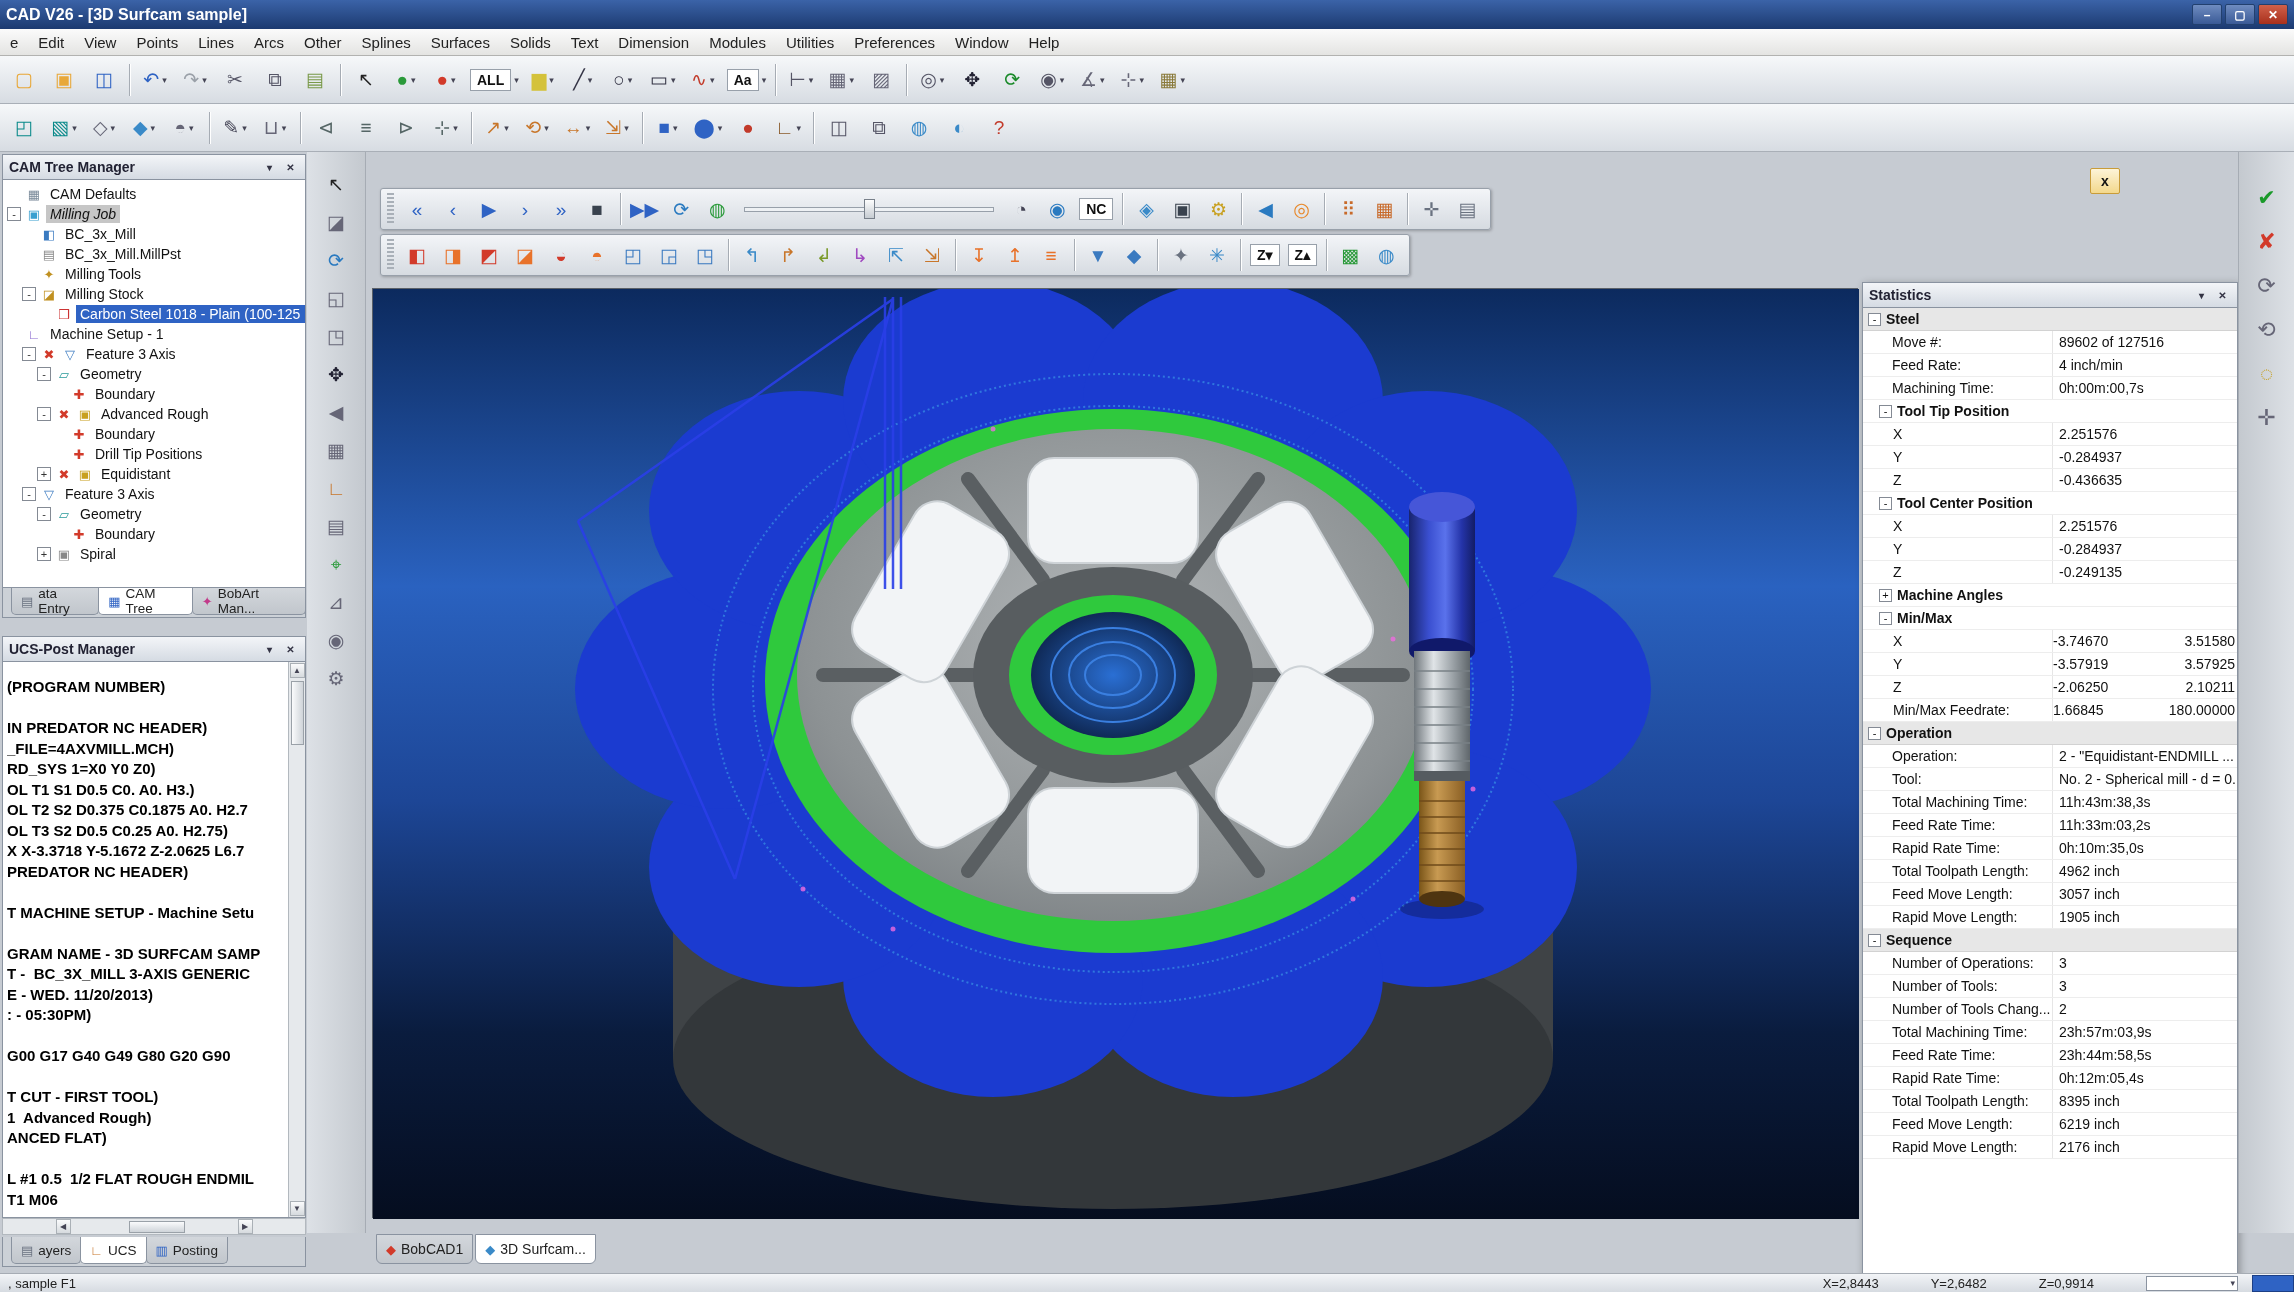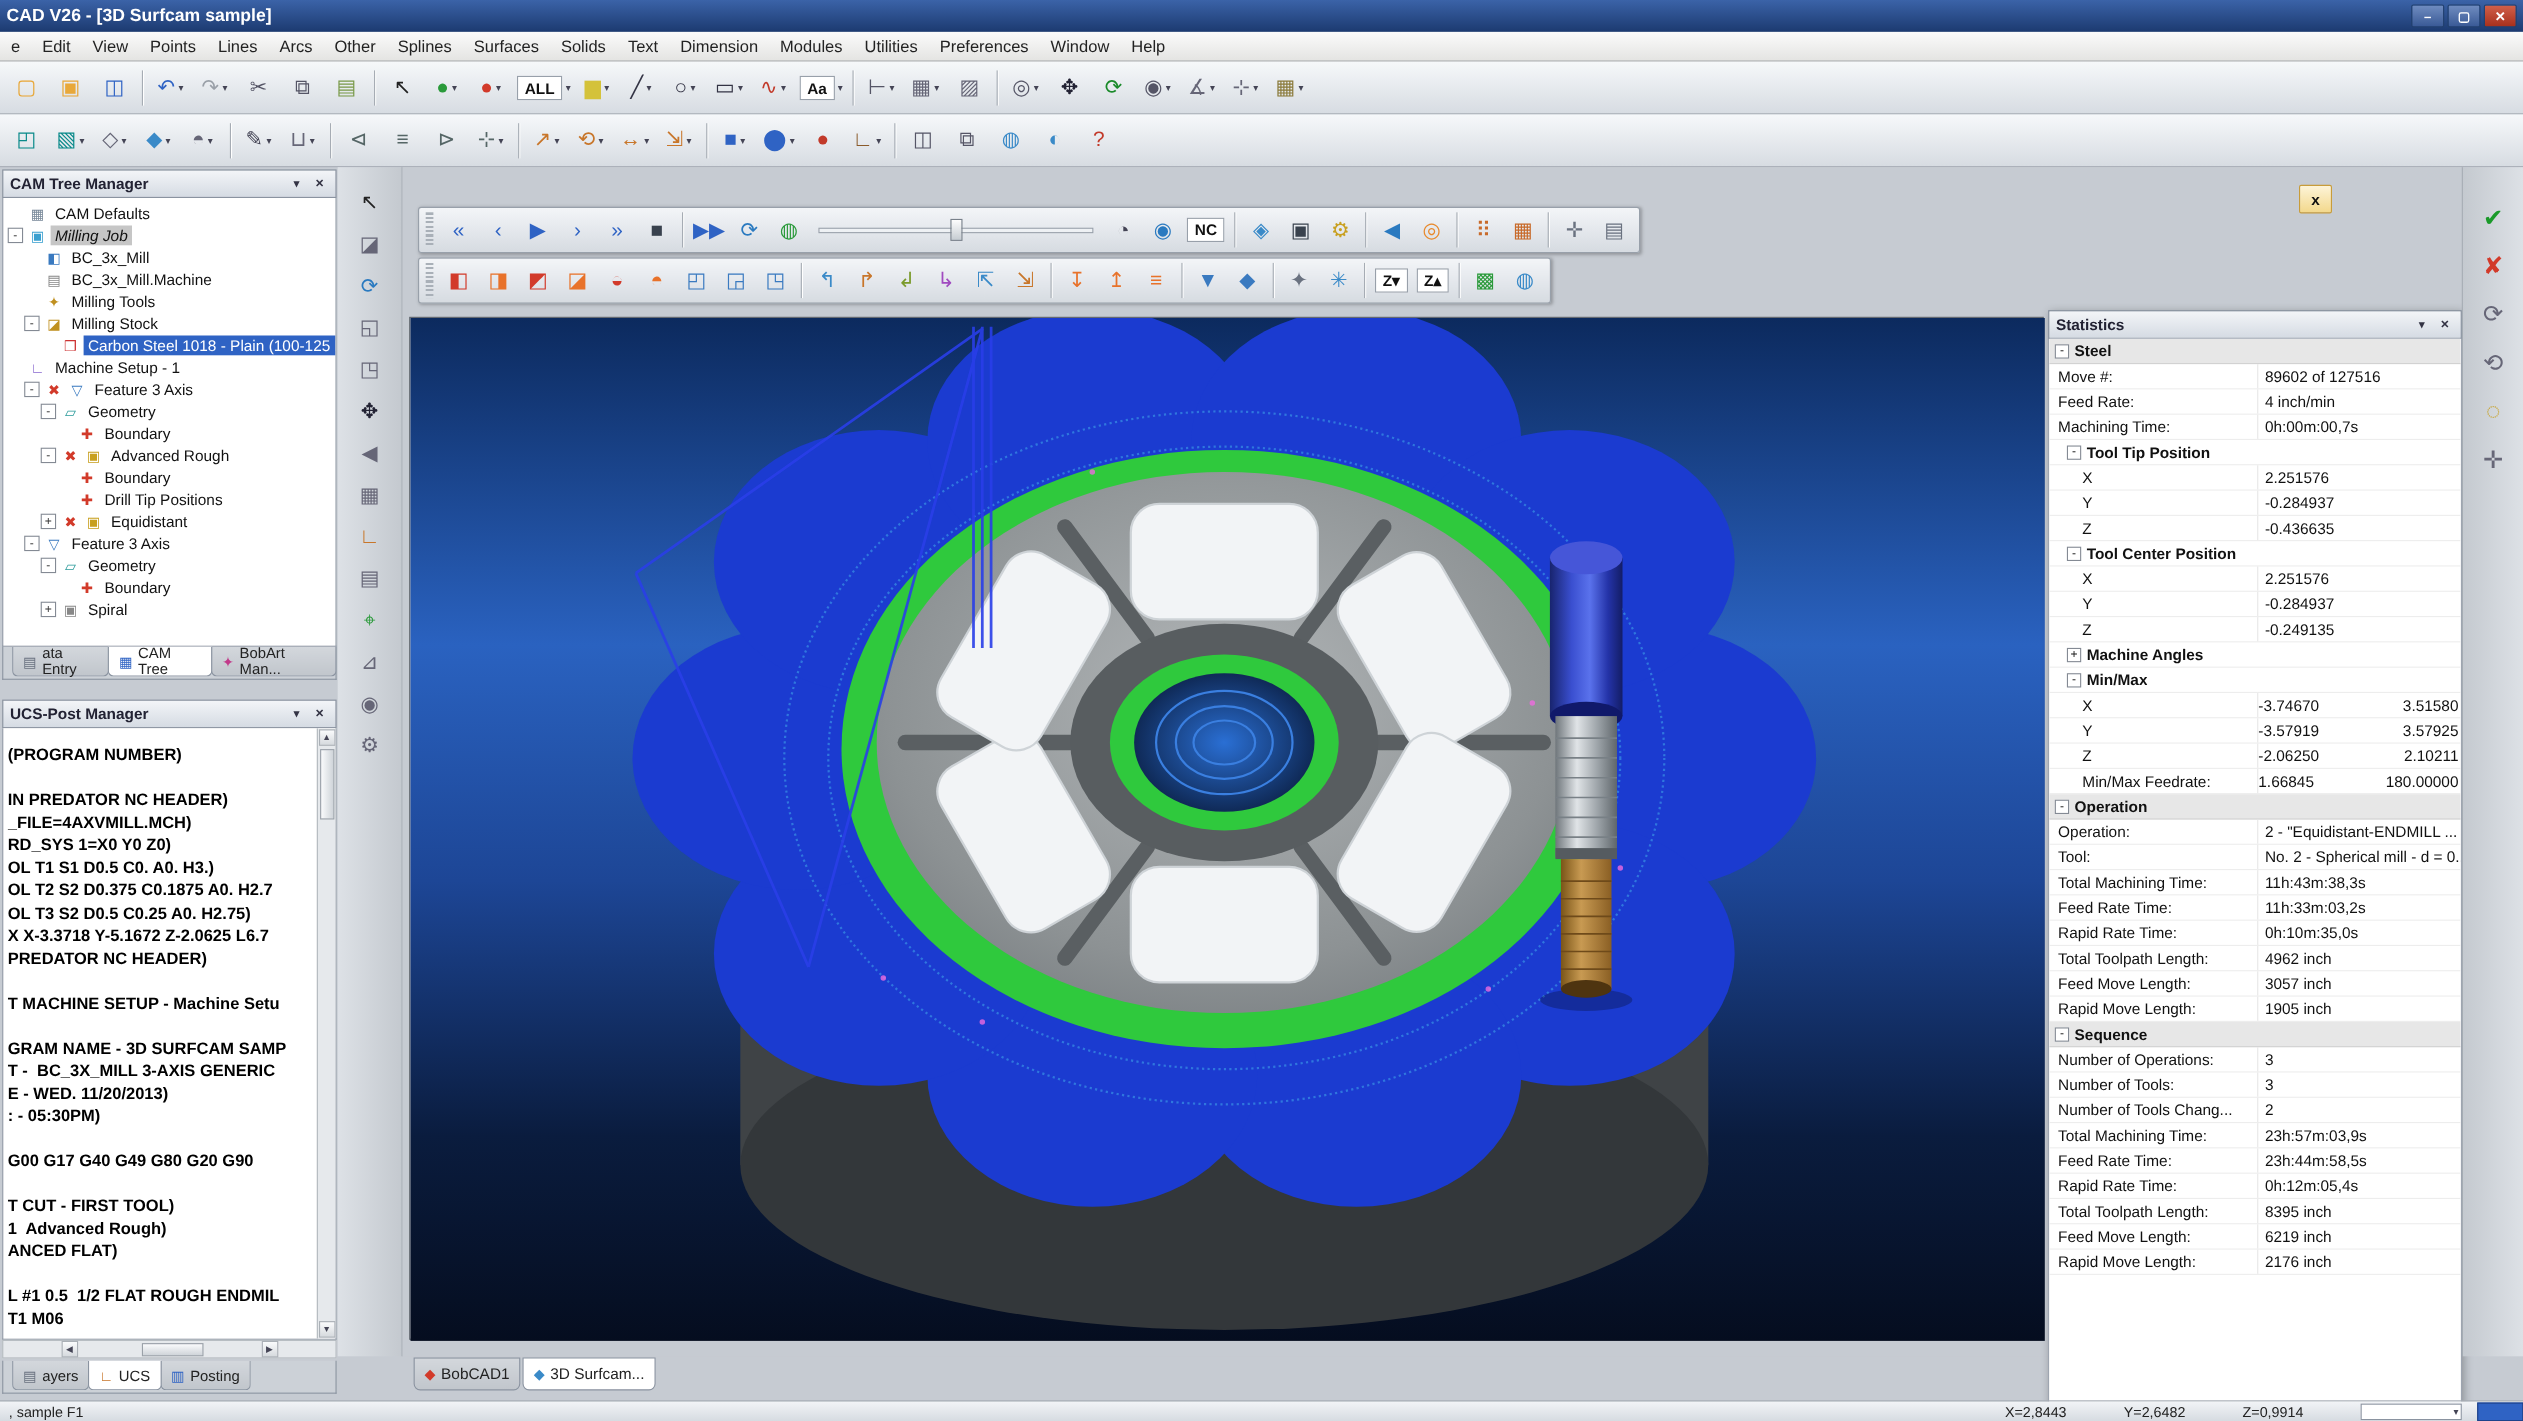--- a/index.html
+++ b/index.html
@@ -111,21 +111,21 @@
   
   #stats-panel { position:absolute; left:1496px; top:130px; width:376px; height:1128px;
     background:#fff; border:1px solid #8a93a0; box-shadow:2px 2px 8px rgba(0,0,0,.3); }
   #stats-header { position:absolute; left:-1px; top:-1px; width:376px; }
   #stats-body { position:absolute; left:0; top:25px; width:374px; bottom:31px; overflow:hidden; background:#fff; }
   #stats-tabs { position:absolute; left:-1px; bottom:-1px; width:376px; height:31px; }
   .st-row { display:flex; height:23px; align-items:center; border-bottom:1px solid #ededed; font-size:14px; }
   .st-row.group { background:#e7e7e7; font-weight:bold; border-bottom:1px solid #d2d2d2; }
   .st-row.sub { font-weight:bold; }
   .st-label { width:190px; flex:none; height:100%; display:flex; align-items:center; gap:5px;
-    padding-left:8px; border-right:1px solid #e6e6e6; white-space:nowrap; overflow:hidden; }
+    padding-left:29px; border-right:1px solid #e6e6e6; white-space:nowrap; overflow:hidden; }
   .st-row.group .st-label, .st-row.sub .st-label { width:auto; border-right:none; }
   .st-row.group .st-label { padding-left:5px; }
   .st-row.sub .st-label { padding-left:16px; }
   .st-row.lvl1 .st-label { padding-left:30px; }
   .st-box { width:13px; height:13px; flex:none; border:1px solid #848a94; background:#fff;
     font-size:11px; line-height:11px; text-align:center; font-weight:normal; }
   .st-val { padding-left:6px; white-space:nowrap; overflow:hidden; }
   .st-v1 { width:92px; text-align:left; flex:none; white-space:nowrap; }
   .st-v2 { width:98px; text-align:right; flex:none; padding-right:8px; white-space:nowrap; }
 
@@ -363,21 +363,21 @@
         <span class="tree-label hl">Milling Job</span>
       </div>
       <div class="tree-row" style="padding-left: 19px;">
         <span class="exp-spacer"></span>
         <span class="tree-icon" style="color: rgb(58, 122, 192);">◧</span>
         <span class="tree-label">BC_3x_Mill</span>
       </div>
       <div class="tree-row" style="padding-left: 19px;">
         <span class="exp-spacer"></span>
         <span class="tree-icon" style="color: rgb(136, 136, 136);">▤</span>
-        <span class="tree-label">BC_3x_Mill.Machine</span>
+        <span class="tree-label">BC_3x_Mill.MillPst</span>
       </div>
       <div class="tree-row" style="padding-left: 19px;">
         <span class="exp-spacer"></span>
         <span class="tree-icon" style="color: rgb(192, 144, 32);">✦</span>
         <span class="tree-label">Milling Tools</span>
       </div>
       <div class="tree-row" style="padding-left: 19px;">
         <span class="exp-box">-</span>
         <span class="tree-icon" style="color: rgb(192, 144, 32);">◪</span>
         <span class="tree-label">Milling Stock</span>

